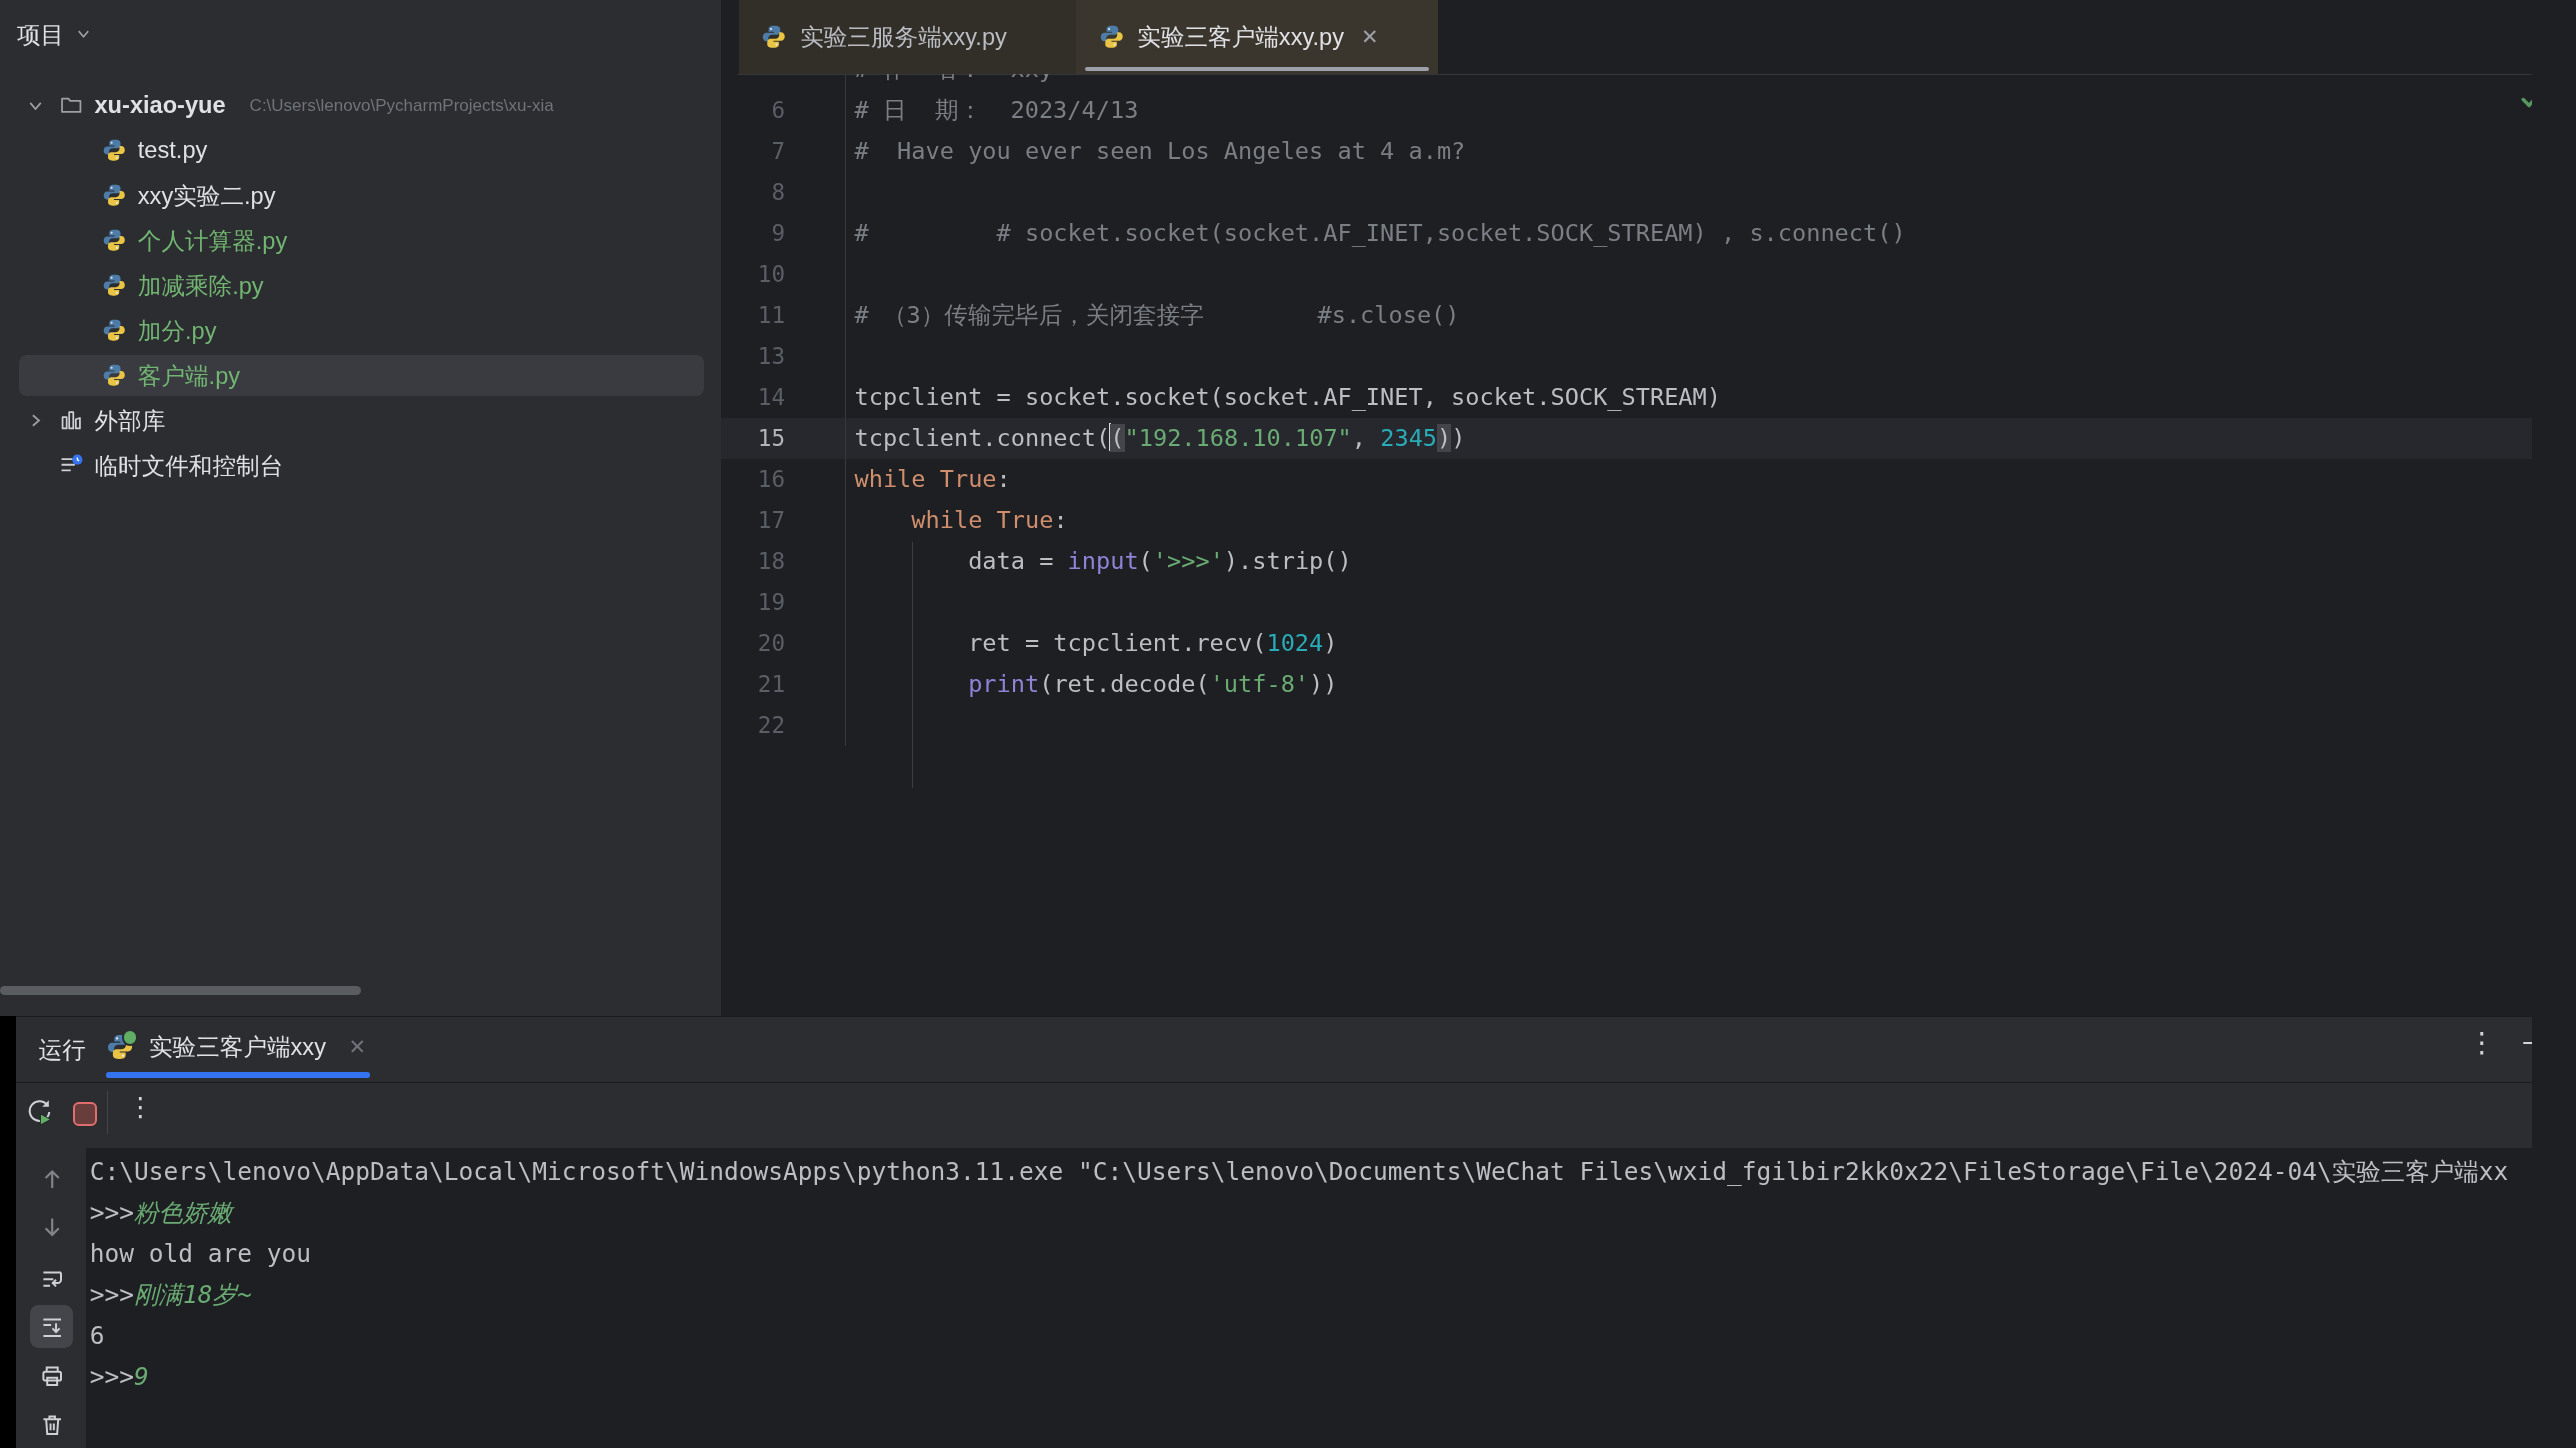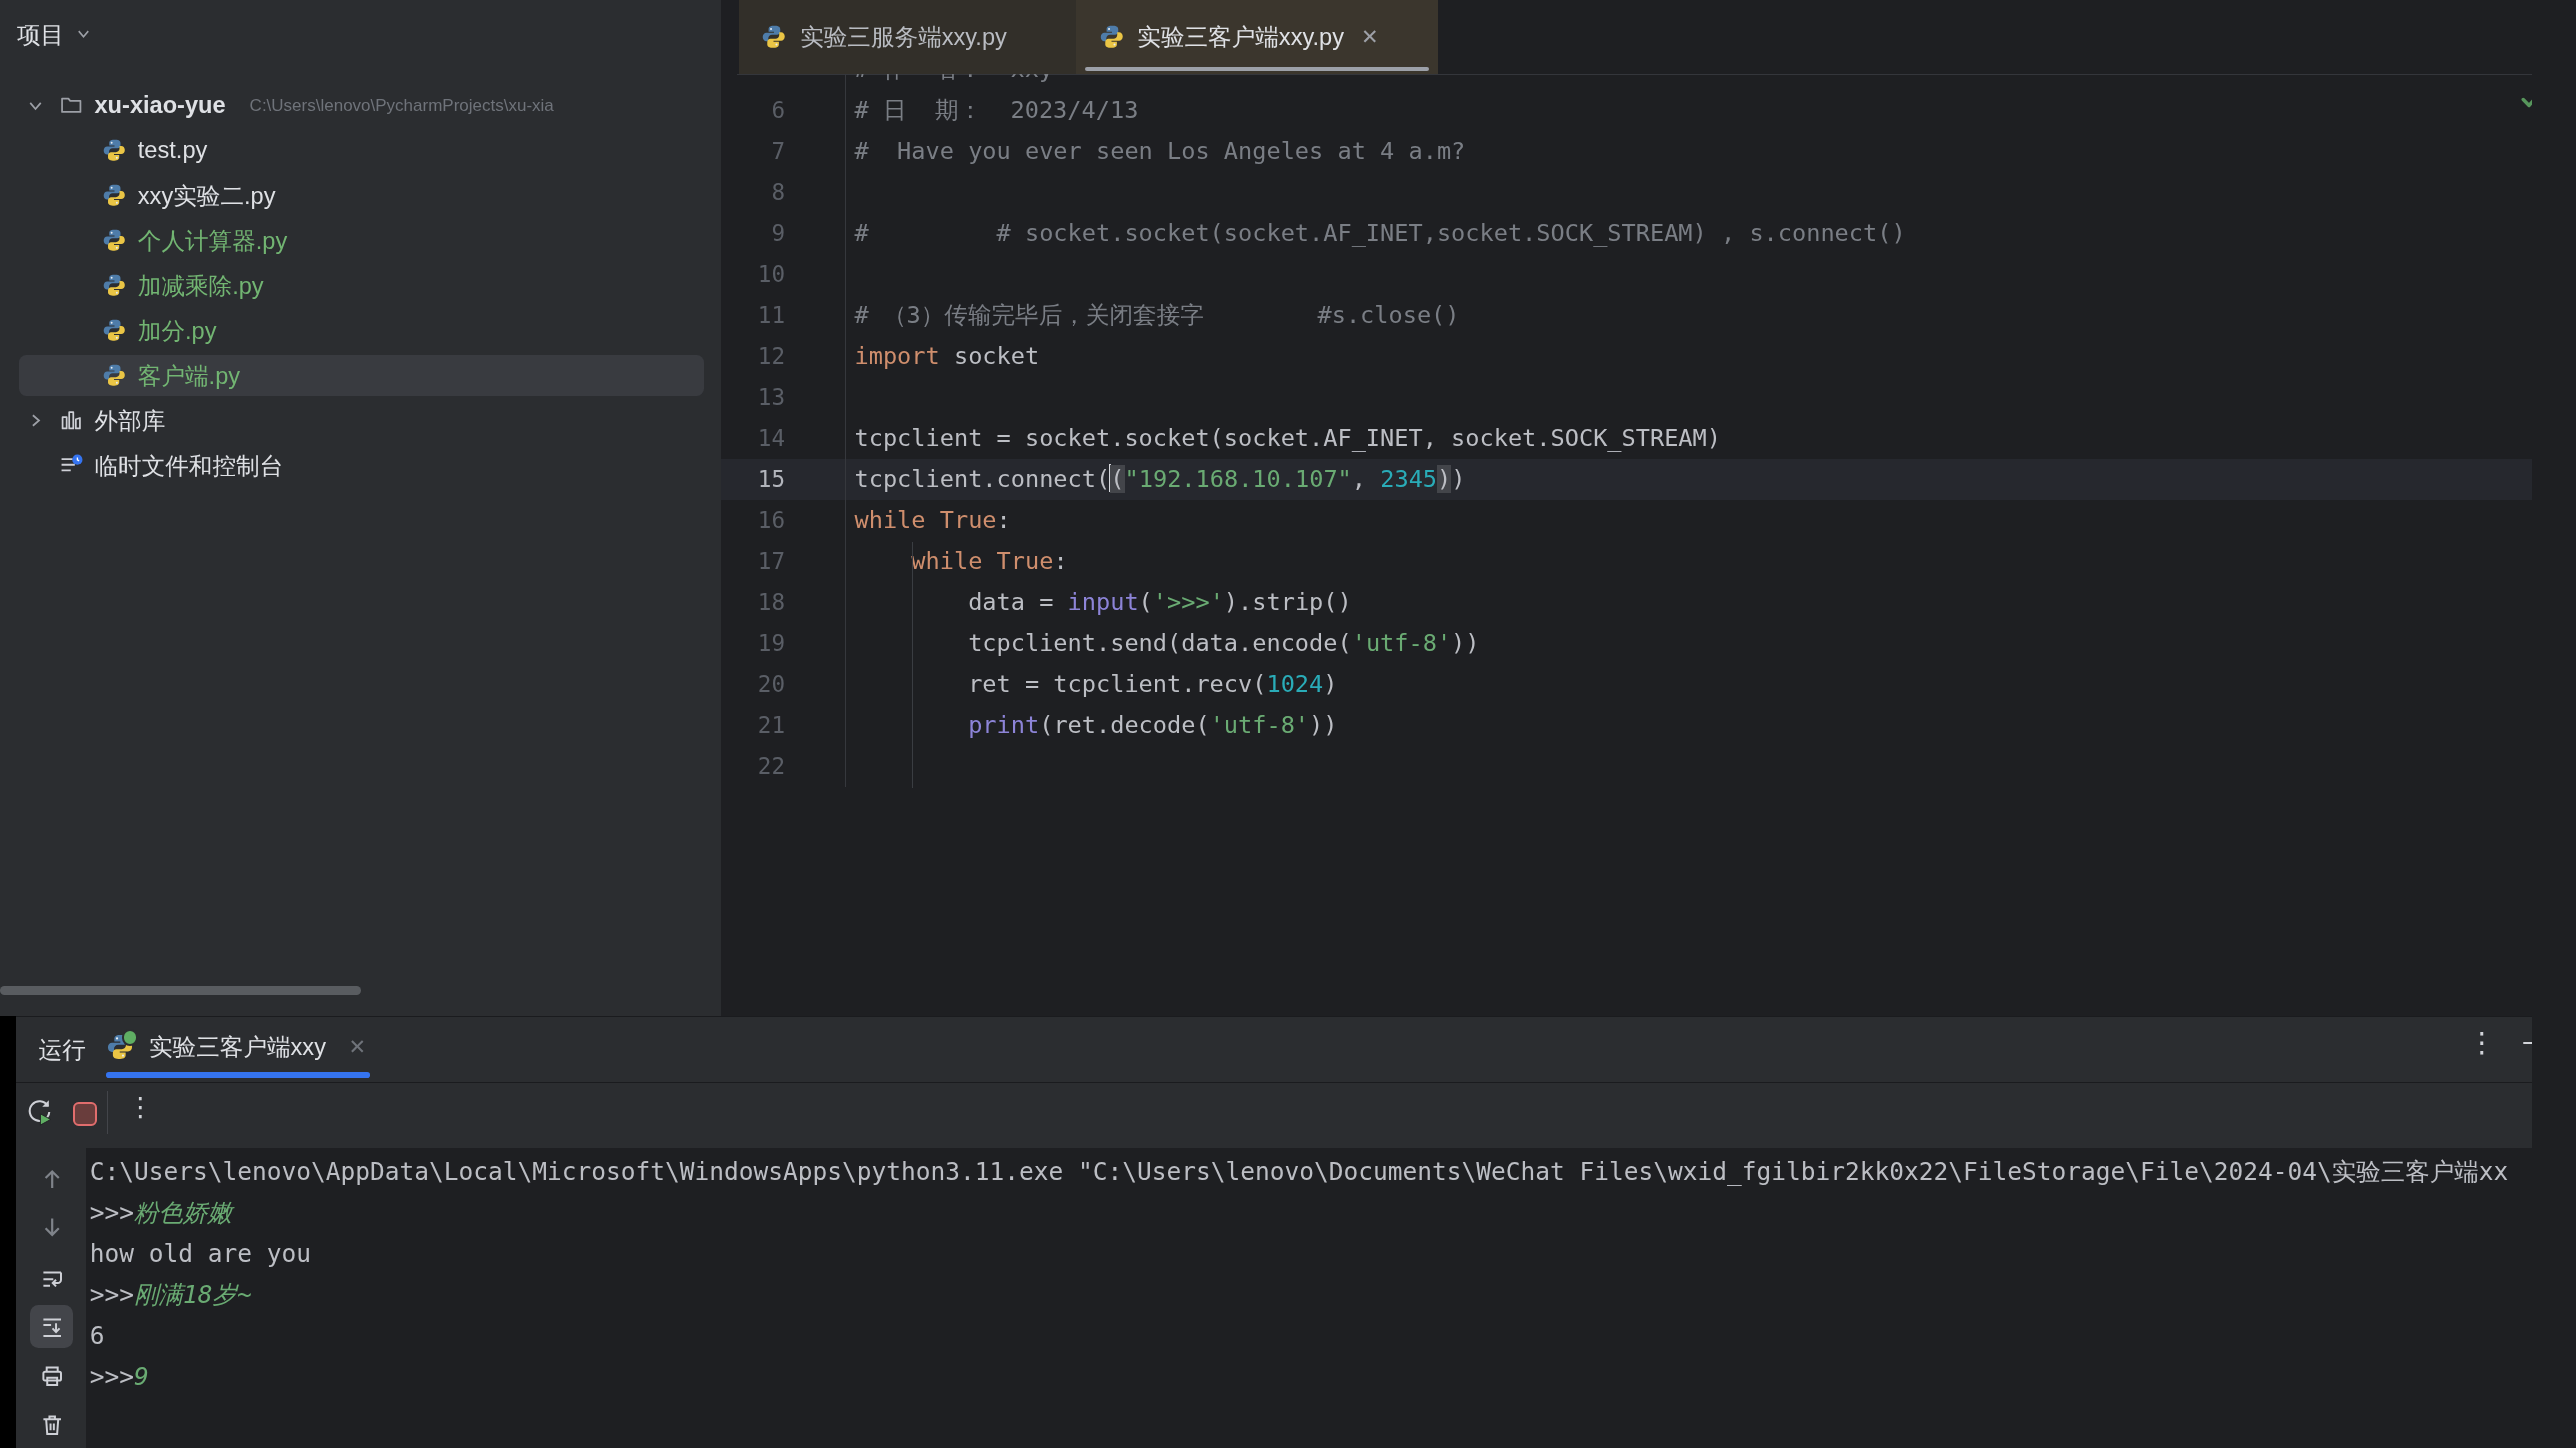--- a/index.html
+++ b/index.html
@@ -203,28 +203,27 @@
         </svg></div>
     <div class="stripe"></div>
     <div class="code" id="code">
         <div class="code-row partial"><span class="gut"></span><span class="ctext"><span class="c-com"># 作  者：  xxy</span></span></div>
         <div class="code-row"><span class="gut">6</span><span class="ctext"><span class="c-com"># 日  期：  2023/4/13</span></span></div>
         <div class="code-row"><span class="gut">7</span><span class="ctext"><span class="c-com">#  Have you ever seen Los Angeles at 4 a.m?</span></span></div>
         <div class="code-row"><span class="gut">8</span></div>
         <div class="code-row"><span class="gut">9</span><span class="ctext"><span class="c-com">#         # socket.socket(socket.AF_INET,socket.SOCK_STREAM) , s.connect()</span></span></div>
         <div class="code-row"><span class="gut">10</span></div>
         <div class="code-row"><span class="gut">11</span><span class="ctext"><span class="c-com"># （3）传输完毕后，关闭套接字        #s.close()</span></span></div>
-        <div class="code-row"><span class="gut">12</span><span class="ctext"><span class="c-kw">import</span><span class="c-def"> socket</span></span></div>
         <div class="code-row"><span class="gut">13</span><span class="ctext"></span></div>
         <div class="code-row"><span class="gut">14</span><span class="ctext"><span class="c-def">tcpclient = socket.socket(socket.AF_INET, socket.SOCK_STREAM)</span></span></div>
         <div class="code-row current"><span class="gut">15</span><span class="ctext"><span class="c-def">tcpclient.connect(</span><span class="caret"></span><span class="c-hl">(</span><span class="c-str">"192.168.10.107"</span><span class="c-def">, </span><span class="c-num">2345</span><span class="c-hl">)</span><span class="c-def">)</span></span></div>
         <div class="code-row"><span class="gut">16</span><span class="ctext"><span class="c-kw">while</span><span class="c-def"> </span><span class="c-kw">True</span><span class="c-def">:</span></span></div>
         <div class="code-row"><span class="gut">17</span><span class="ctext"><span class="c-def">    </span><span class="c-kw">while</span><span class="c-def"> </span><span class="c-kw">True</span><span class="c-def">:</span></span></div>
         <div class="code-row"><span class="gut">18</span><span class="ctext"><span class="c-def">        data = </span><span class="c-bi">input</span><span class="c-def">(</span><span class="c-str">'&gt;&gt;&gt;'</span><span class="c-def">).strip()</span></span></div>
-        <div class="code-row"><span class="gut">19</span><span class="ctext"><span class="c-def">        tcpclient.send(data.encode(</span><span class="c-str">'utf-8'</span><span class="c-def">))</span></span></div>
+        <div class="code-row"><span class="gut">19</span></div>
         <div class="code-row"><span class="gut">20</span><span class="ctext"><span class="c-def">        ret = tcpclient.recv(</span><span class="c-num">1024</span><span class="c-def">)</span></span></div>
         <div class="code-row"><span class="gut">21</span><span class="ctext"><span class="c-def">        </span><span class="c-bi">print</span><span class="c-def">(ret.decode(</span><span class="c-str">'utf-8'</span><span class="c-def">))</span></span></div>
         <div class="code-row"><span class="gut">22</span><span class="ctext"></span></div>
       </div>
     <div class="indent-guide"></div>
   </section>
 
   <section class="runpanel">
     <div class="run-header">
       <span class="run-title">运行</span>

